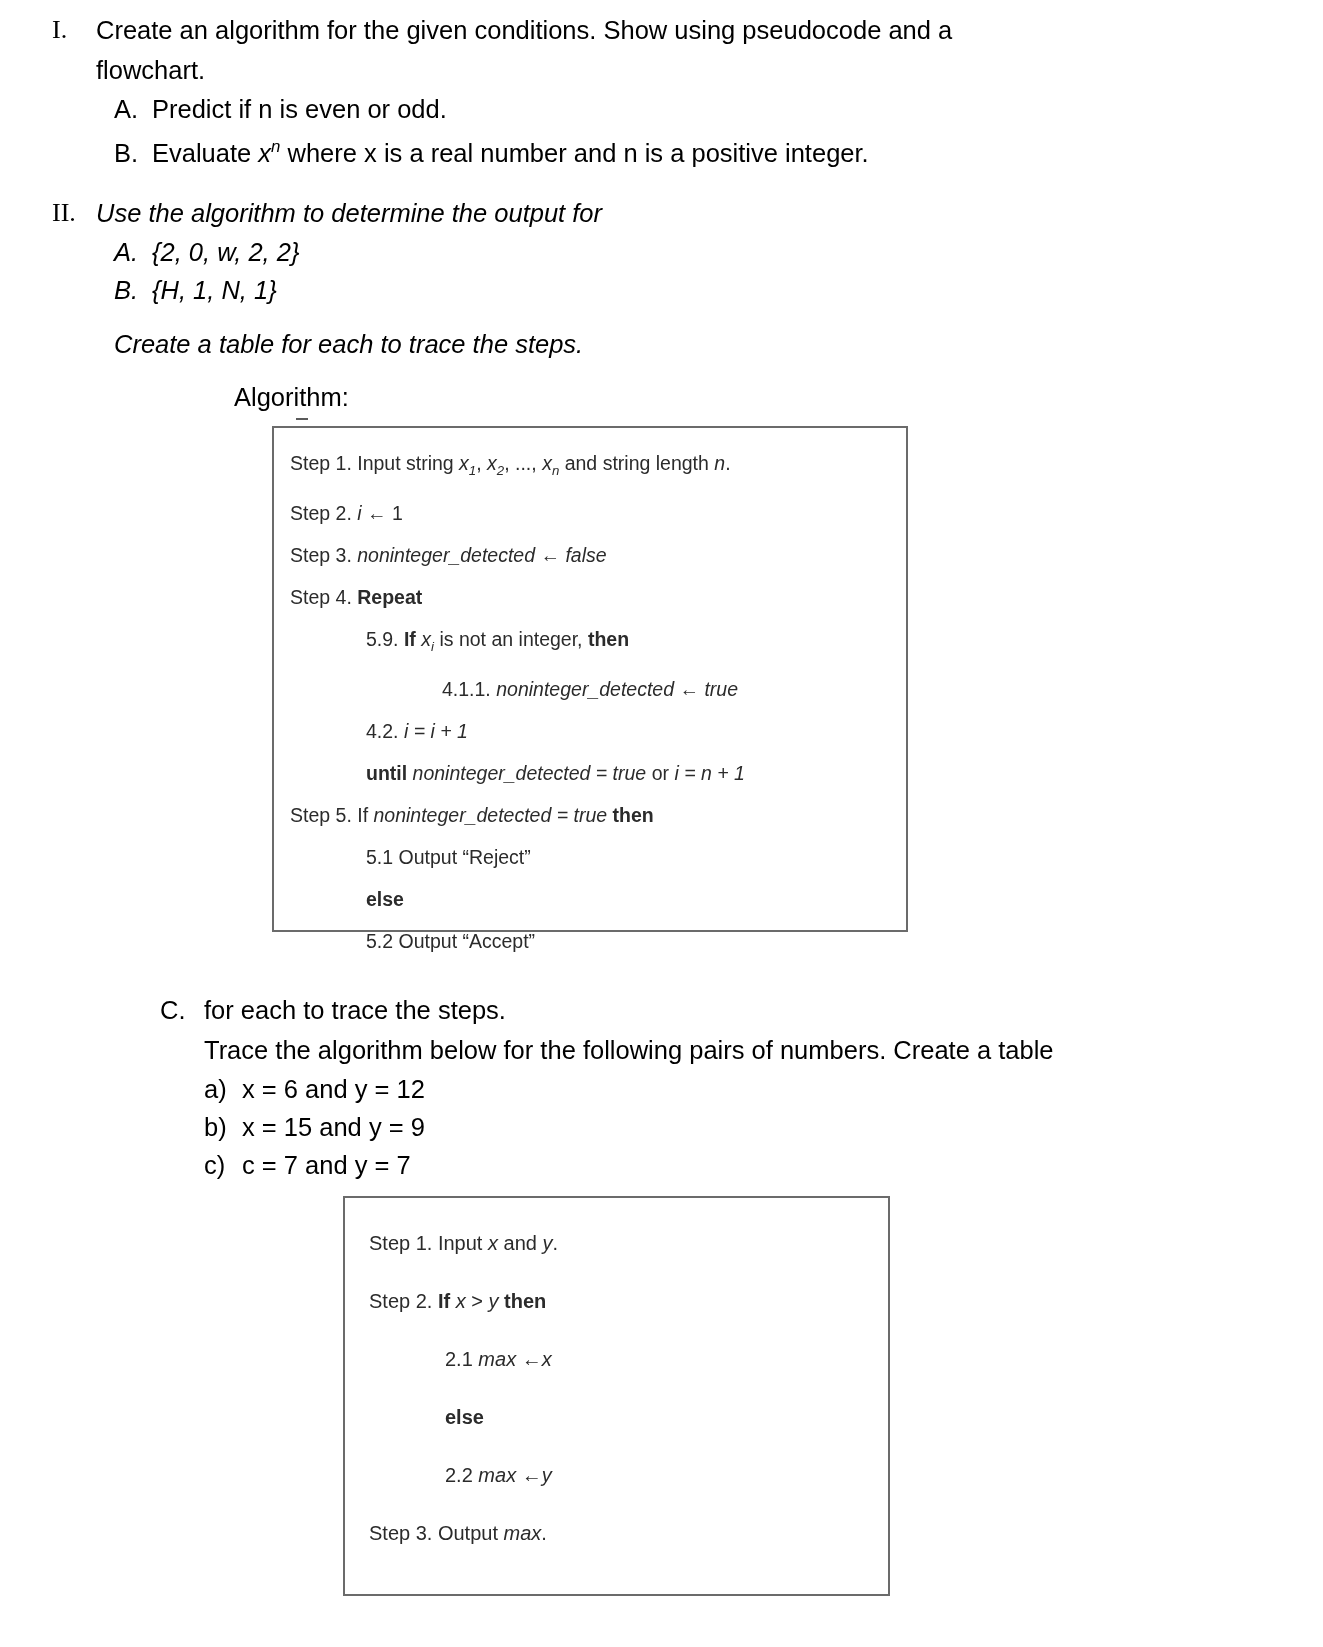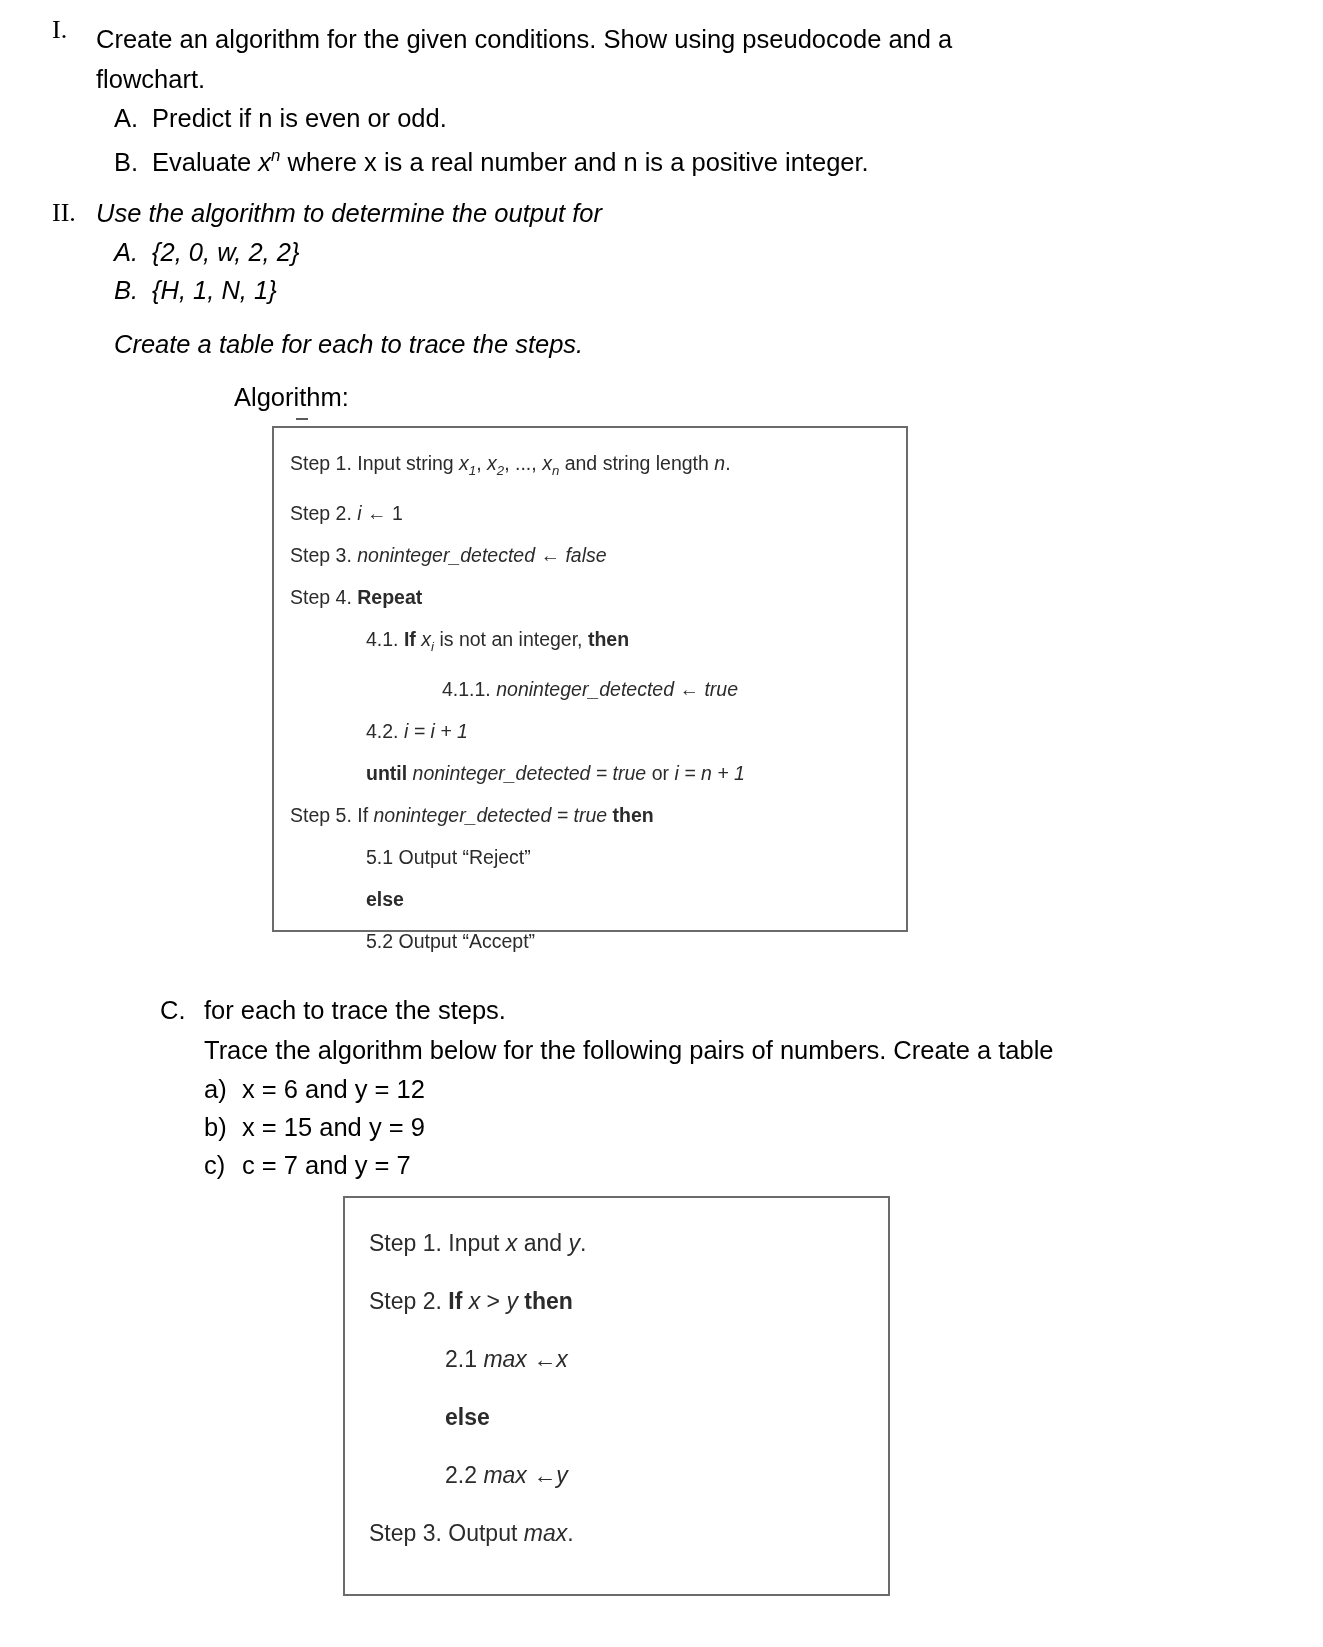--- a/index.html
+++ b/index.html
@@ -99,38 +99,38 @@
     color: #2b2b2b;
   }
   .code-line {
     white-space: nowrap;
   }
   .box1 .code-line {
     font-size: 19.5px;
     line-height: 42px;
   }
   .box2 .code-line {
-    font-size: 23px;
+    font-size: 20px;
     line-height: 58px;
   }
   .ind-0 { padding-left: 0; }
   .ind-1 { padding-left: 76px; }
   .ind-2 { padding-left: 152px; }
   .b { font-weight: bold; }
   .it { font-style: italic; }
   sub.sb { font-size: 0.68em; vertical-align: sub; font-style: italic; }
 </style>
 </head>
 <body>
 
 <div class="page">
 
   <div class="q-block" style="top:10px; left:0px; width:1230px;">
     <div class="q-numeral">I.</div>
-    <div class="q-body" style="width:1030px;margin-top:9px;">
+    <div class="q-body" style="width:1030px;">
       <div class="q-lead">Create an algorithm for the given conditions. Show using pseudocode and a</div>
       <div class="q-lead-last">flowchart.</div>
       <ul class="sub-list">
         <li class="sub-item" style="padding-left:18px;">
           <span class="sub-letter">A.</span>
           <span class="sub-text">Predict if n is even or odd.</span>
         </li>
         <li class="sub-item" style="padding-left:18px;">
           <span class="sub-letter">B.</span>
           <span class="sub-text"><span>Evaluate </span><i class="v">x</i><sup class="pw">n</sup><span> where x is a real number and n is a positive integer.</span></span>
@@ -160,21 +160,21 @@
 
   <div class="algo-label" style="top:380px; left:190px;margin-left:44px;">Algorithm:</div>
   <div class="algo-tick" style="top:418px; left:296px;"></div>
 
   <div class="algo-box box1" style="top:426px; left:272px; width:636px; height:506px; padding:14px 0 15px 16px;">
     <div class="code" id="box1-lines">
         <div class="code-line ind-0"><span>Step 1. Input string </span><span class="it">x</span><sub class="sb">1</sub><span>, </span><span class="it">x</span><sub class="sb">2</sub><span>, ..., </span><span class="it">x</span><sub class="sb">n</sub><span> and string length </span><span class="it">n</span><span>.</span></div>
         <div class="code-line ind-0"><span>Step 2. </span><span class="it">i</span><span> ← </span><span>1</span></div>
         <div class="code-line ind-0"><span>Step 3. </span><span class="it">noninteger_detected</span><span> ← </span><span class="it">false</span></div>
         <div class="code-line ind-0"><span>Step 4. </span><span class="b">Repeat</span></div>
-        <div class="code-line ind-1"><span>4.1. </span><span class="b">If</span><span> </span><span class="it">x</span><sub class="sb">i</sub><span> is not an integer, </span><span class="b">then</span></div>
+        <div class="code-line ind-1"><span>5.9. </span><span class="b">If</span><span> </span><span class="it">x</span><sub class="sb">i</sub><span> is not an integer, </span><span class="b">then</span></div>
         <div class="code-line ind-2"><span>4.1.1. </span><span class="it">noninteger_detected</span><span> ← </span><span class="it">true</span></div>
         <div class="code-line ind-1"><span>4.2. </span><span class="it">i = i + 1</span></div>
         <div class="code-line ind-1"><span class="b">until</span><span> </span><span class="it">noninteger_detected = true</span><span> or </span><span class="it">i = n + 1</span></div>
         <div class="code-line ind-0"><span>Step 5. If </span><span class="it">noninteger_detected = true</span><span> </span><span class="b">then</span></div>
         <div class="code-line ind-1"><span>5.1 Output “Reject”</span></div>
         <div class="code-line ind-1"><span class="b">else</span></div>
         <div class="code-line ind-1"><span>5.2 Output “Accept”</span></div>
       </div>
   </div>
 

